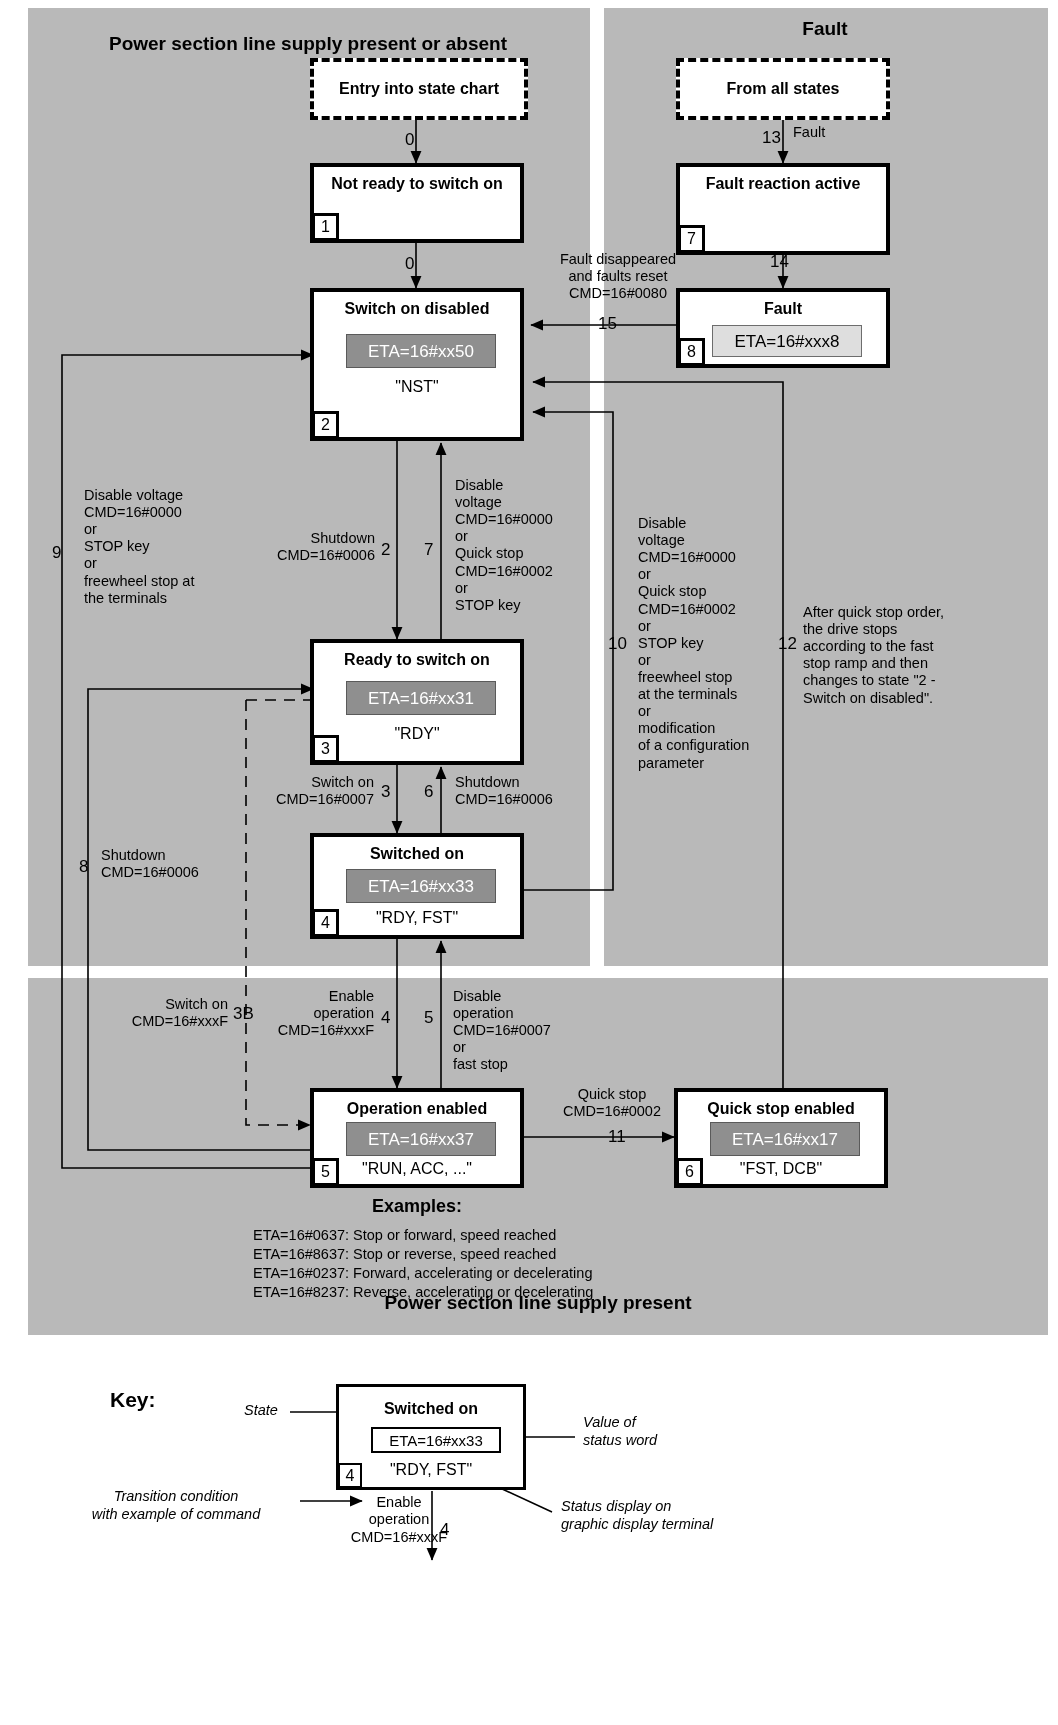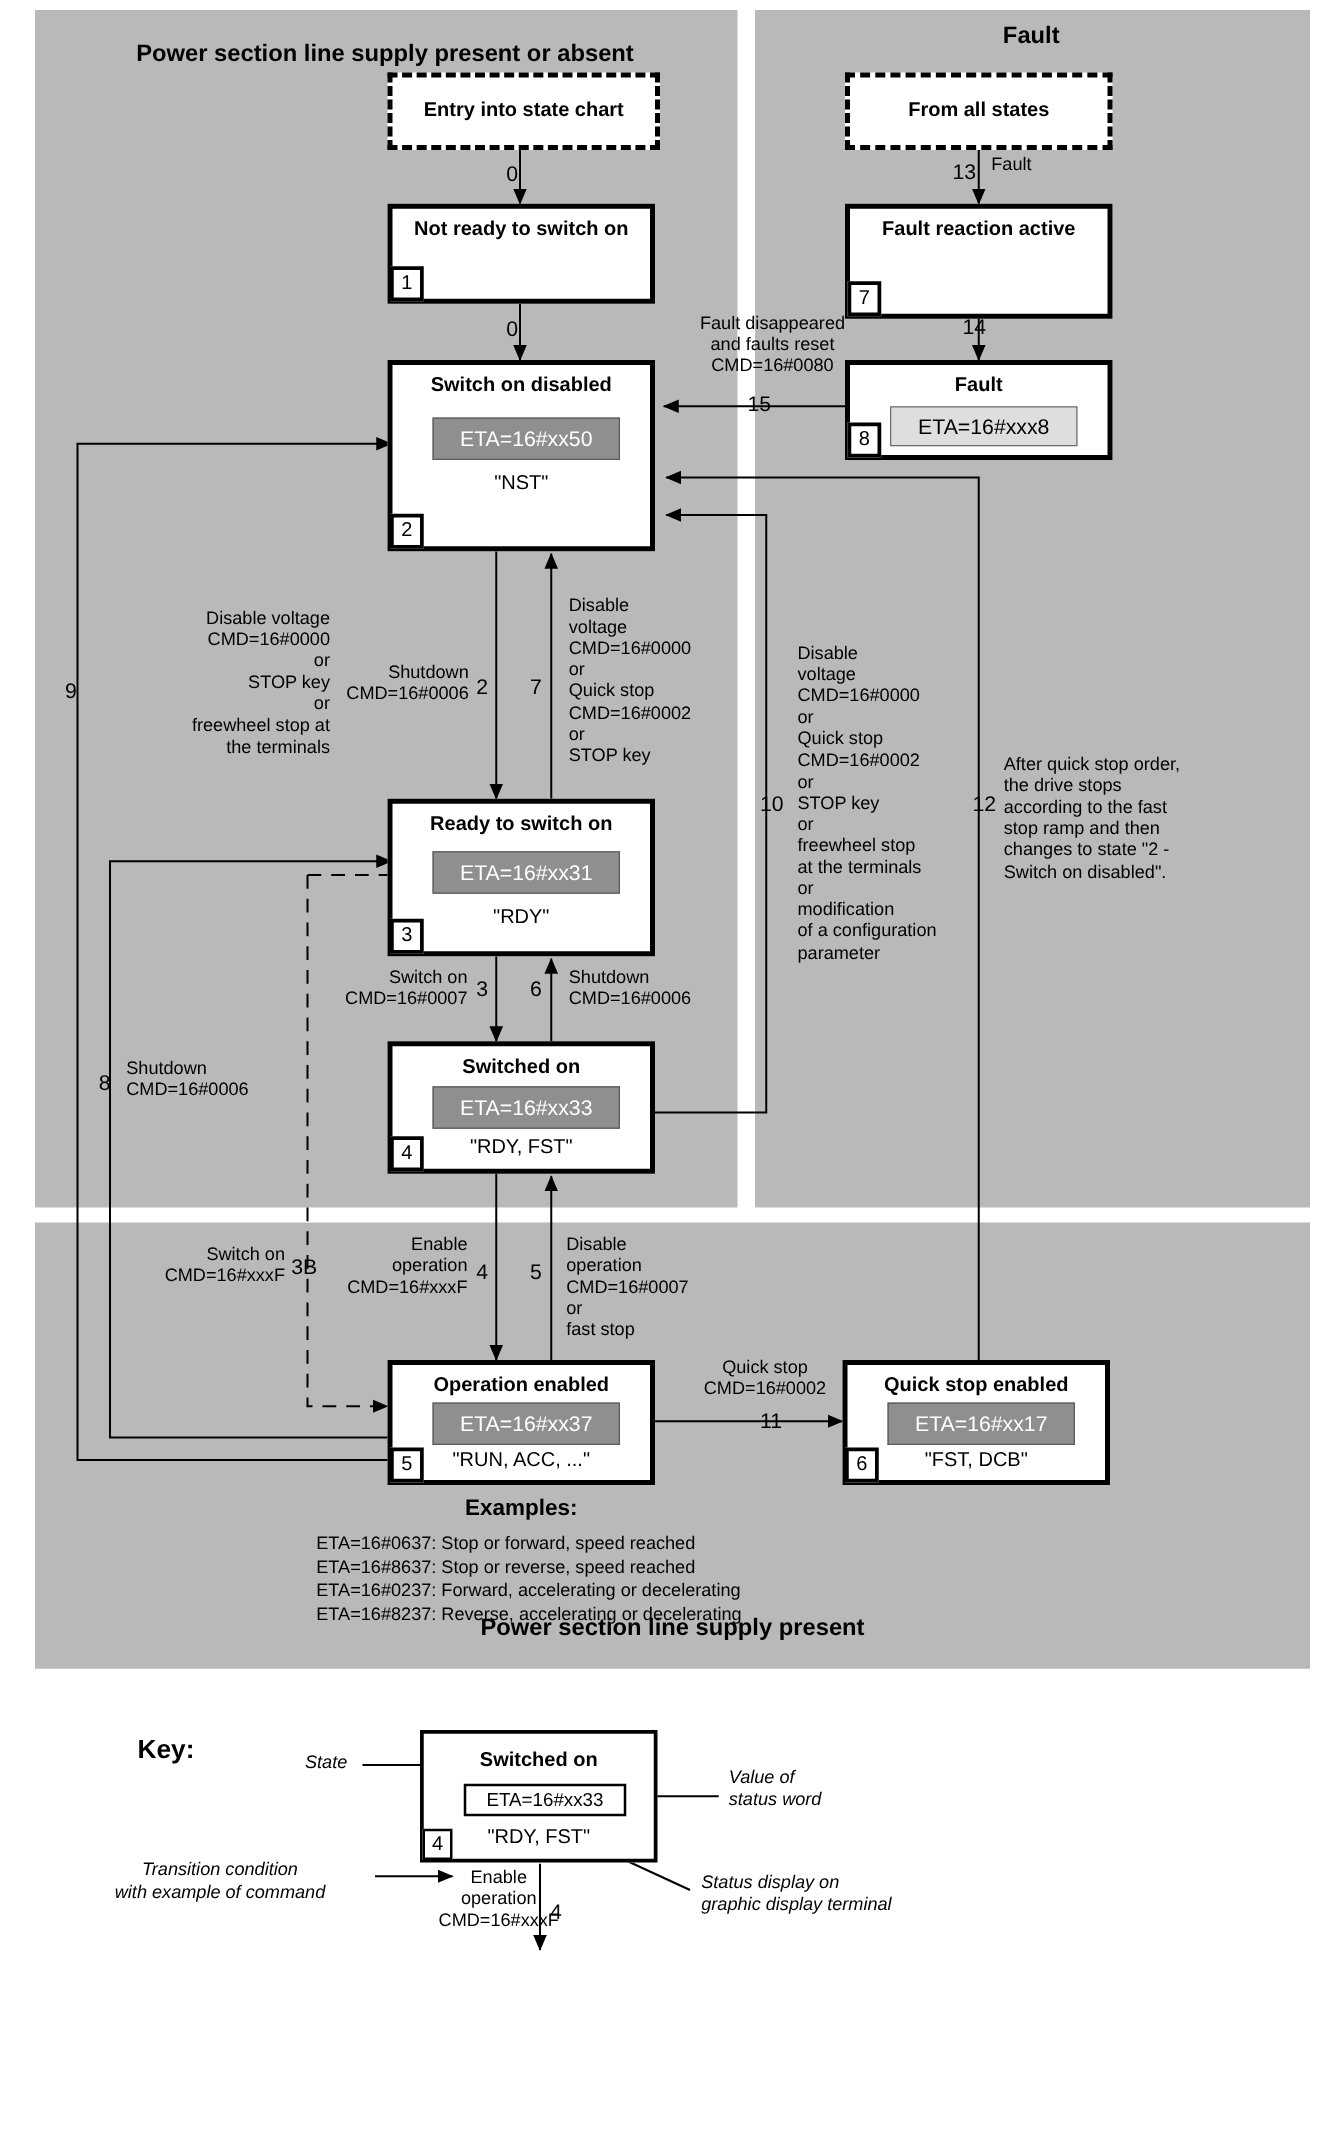--- a/index.html
+++ b/index.html
@@ -304,21 +304,21 @@
   <div class="tlabel" style="left:793px; top:124px;">Fault</div>
 
   <div class="tnum" style="left:770px; top:252px;">14</div>
 
   <div class="tnum" style="left:598px; top:314px;">15</div>
   <div class="tlabel center" style="left:528px; top:251px; width:180px;">Fault disappeared
 and faults reset
 CMD=16#0080</div>
 
   <div class="tnum" style="left:52px; top:543px;">9</div>
-  <div class="tlabel" style="left:84px; top:487px; width:180px;text-align:right;">Disable voltage
+  <div class="tlabel" style="left:84px; top:487px; width:180px;">Disable voltage
 CMD=16#0000
 or
 STOP key
 or
 freewheel stop at
 the terminals</div>
 
   <div class="tnum" style="left:381px; top:540px;">2</div>
   <div class="tlabel right" style="left:215px; top:530px; width:160px;">Shutdown
 CMD=16#0006</div>

